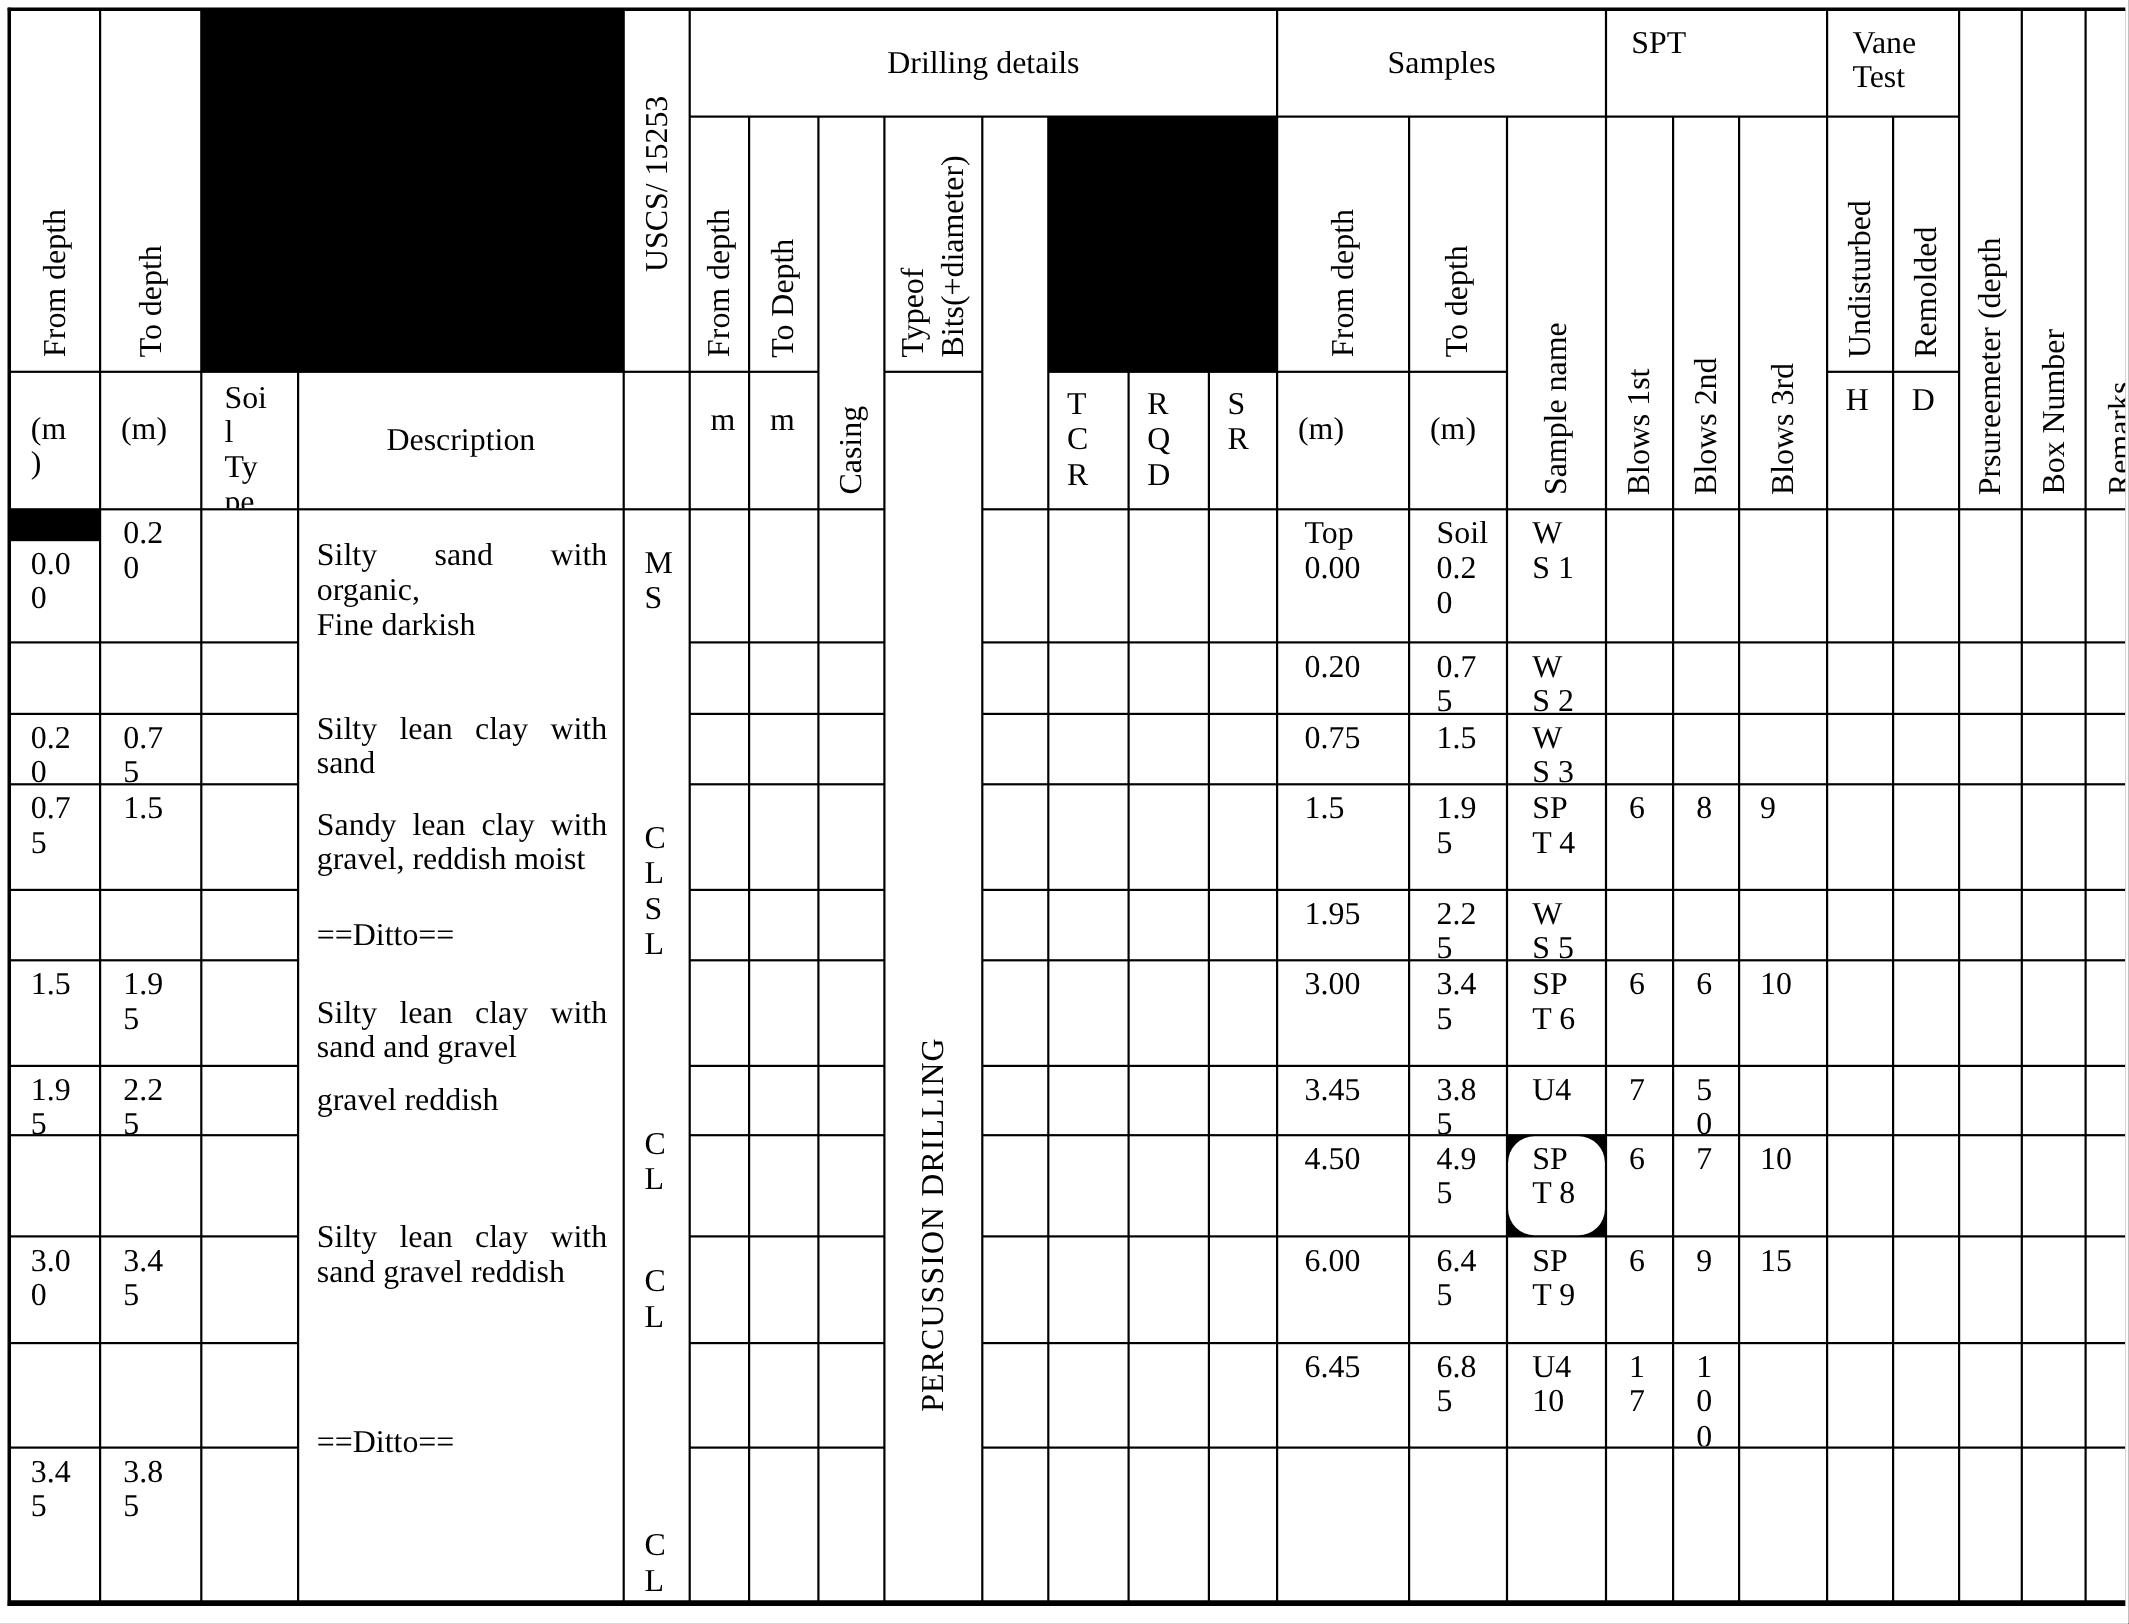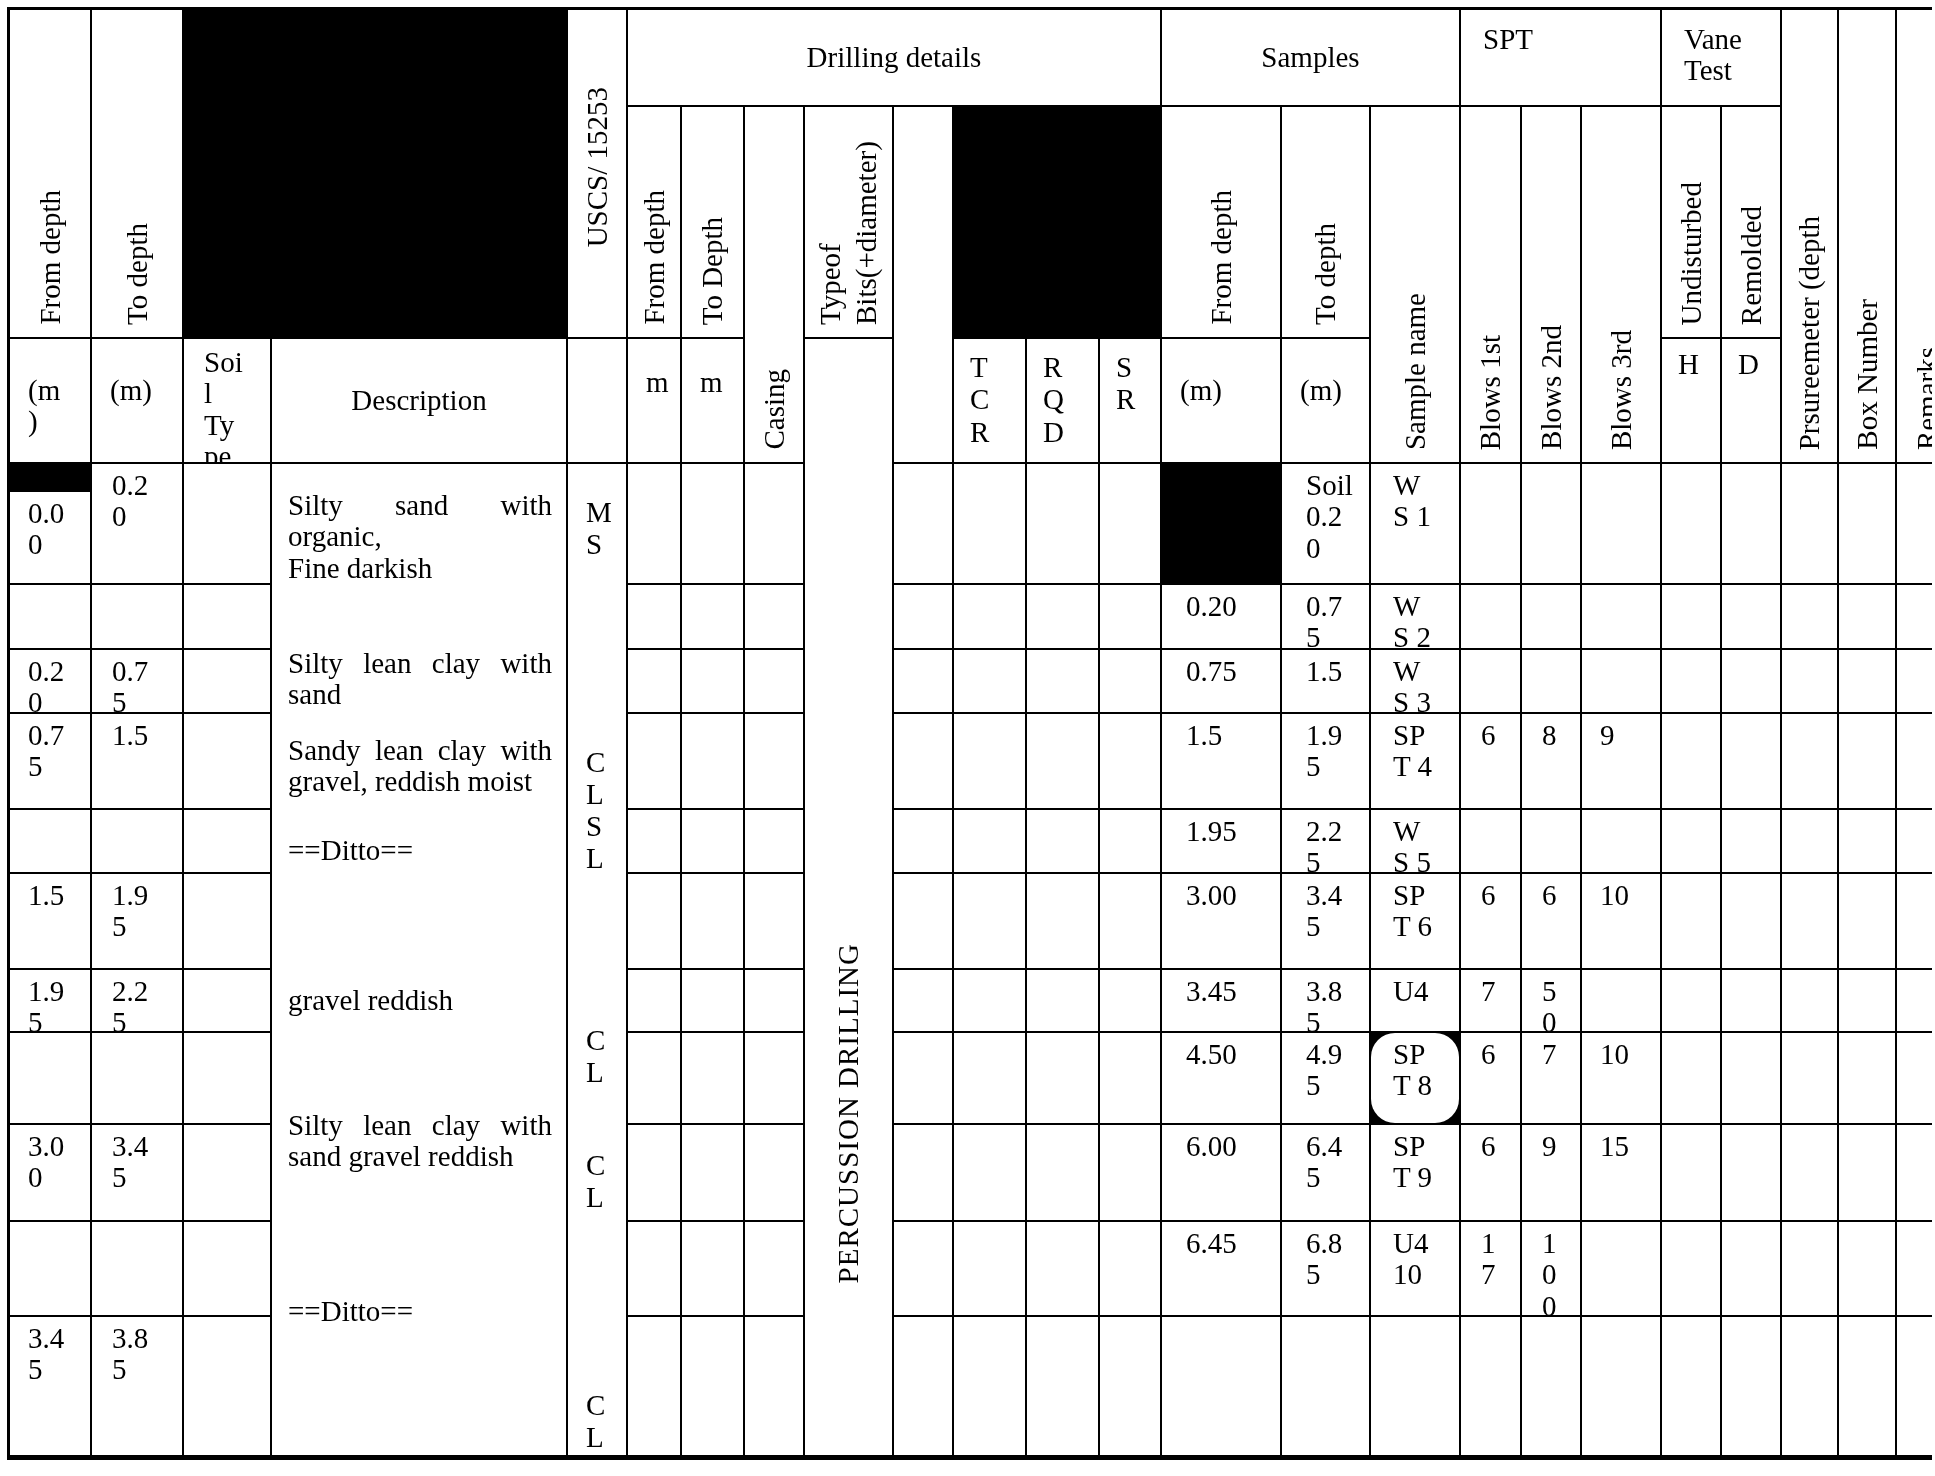--- a/index.html
+++ b/index.html
@@ -145,20 +145,21 @@
   <div class="c r3m" style="grid-column:15;grid-row:3"><span>(m)</span></div>
   <div class="c hd" style="grid-column:20;grid-row:3"><span>H</span></div>
   <div class="c hd" style="grid-column:21;grid-row:3"><span>D</span></div>
 
   <div class="c desc-body" style="grid-column:4;grid-row:4/15">
     <div class="desc-p" style="top:26px">Silty sand with organic,
 Fine darkish</div>
     <div class="desc-p" style="top:184px">Silty lean clay with sand</div>
     <div class="desc-p" style="top:271px">Sandy lean clay with gravel, reddish moist</div>
     <div class="desc-p" style="top:371px">==Ditto==</div>
+    <div class="desc-p" style="top:442px">Silty lean clay with sand and gravel</div>
     <div class="desc-p" style="top:521px">gravel reddish</div>
     <div class="desc-p" style="top:646px">Silty lean clay with sand gravel reddish</div>
     <div class="desc-p" style="top:832px">==Ditto==</div>
   </div>
   <div class="c uscs-body" style="grid-column:5;grid-row:4/15">
     <div class="uscs-g" style="top:33px">MS</div>
     <div class="uscs-g" style="top:283px">CLSL</div>
     <div class="uscs-g" style="top:561px">CL</div>
     <div class="uscs-g" style="top:686px">CL</div>
     <div class="uscs-g" style="top:926px">CL</div>
@@ -170,20 +171,21 @@
 <div class="c c-lf" style="grid-area: 4 / 1; margin-top: 28px;">0.00</div>
     <div class="c c-lt" style="grid-area: 4 / 2;">0.20</div>
     <div class="c" style="grid-area: 4 / 3;"></div>
     <div class="c" style="grid-area: 4 / 6;"></div>
     <div class="c" style="grid-area: 4 / 7;"></div>
     <div class="c" style="grid-area: 4 / 8;"></div>
     <div class="c" style="grid-area: 4 / 10;"></div>
     <div class="c" style="grid-area: 4 / 11;"></div>
     <div class="c" style="grid-area: 4 / 12;"></div>
     <div class="c" style="grid-area: 4 / 13;"></div>
+    <div class="c c-sf" style="grid-area: 4 / 14;">Top 0.00</div>
     <div class="c c-st" style="grid-area: 4 / 15;">Soil 0.20</div>
     <div class="c c-name" style="grid-area: 4 / 16;">WS 1</div>
     <div class="c c-blow" style="grid-area: 4 / 17;"></div>
     <div class="c c-blow" style="grid-area: 4 / 18;"></div>
     <div class="c c-blow3" style="grid-area: 4 / 19;"></div>
     <div class="c" style="grid-area: 4 / 20;"></div>
     <div class="c" style="grid-area: 4 / 21;"></div>
     <div class="c" style="grid-area: 4 / 22;"></div>
     <div class="c" style="grid-area: 4 / 23;"></div>
     <div class="c" style="grid-area: 4 / 24;"></div>

